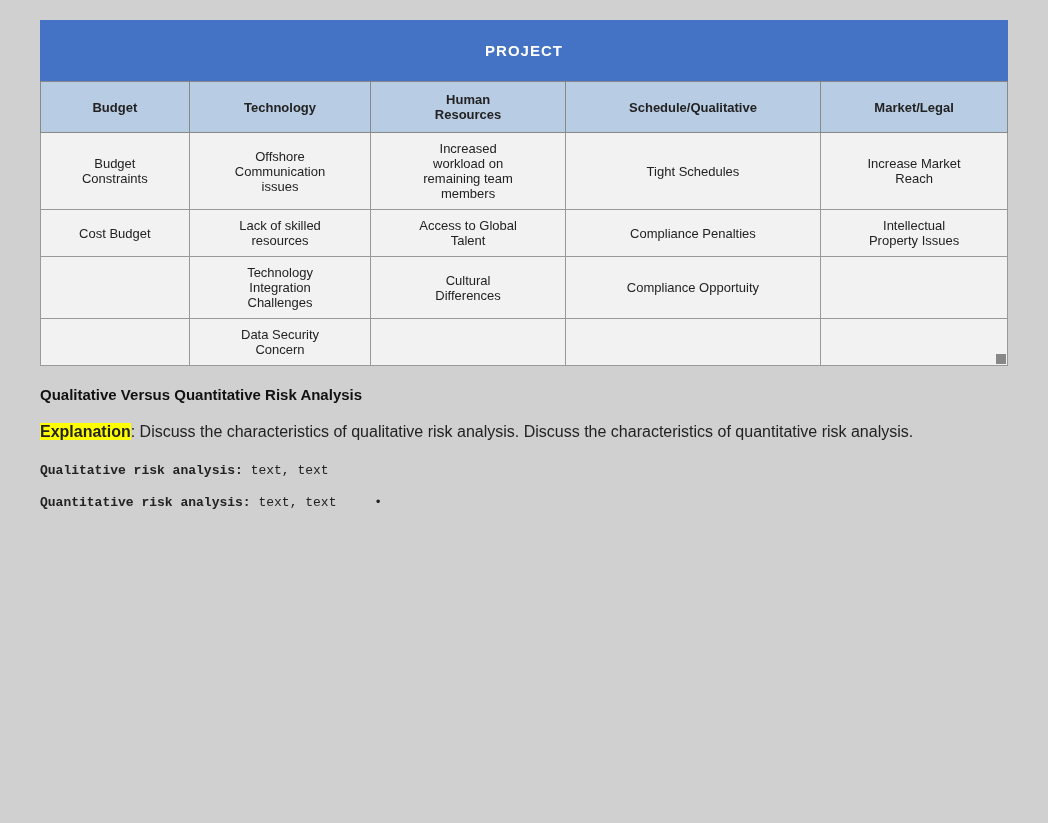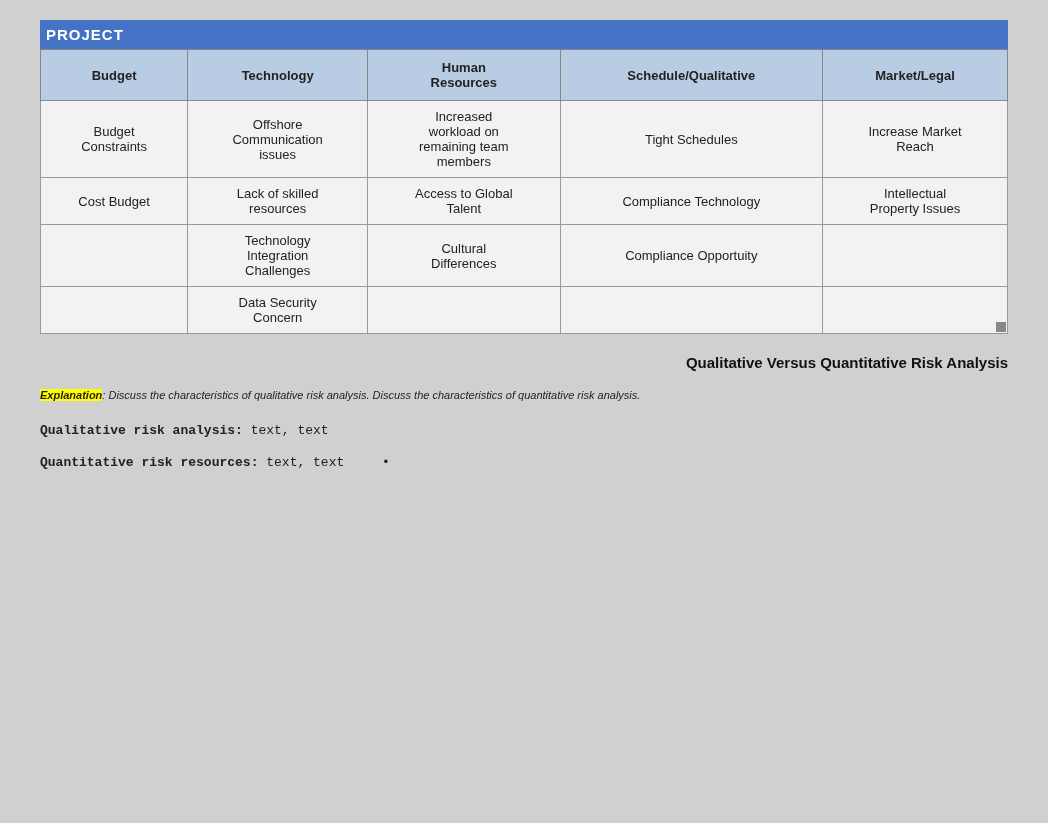--- a/index.html
+++ b/index.html
@@ -14,23 +14,24 @@
       color: #222;
     }
 
     .page-content {
       background: #d0d0d0;
     }
 
     .project-header {
       background-color: #4472c4;
       color: white;
+      text-align: center;
       font-weight: bold;
       font-size: 15px;
-      padding: 6px;
+      padding: 22px;
       letter-spacing: 1px;
     }
 
     table {
       width: 100%;
       border-collapse: collapse;
       background: #c4b5fd;
     }
 
     th {
@@ -63,32 +64,31 @@
     }
 
     .table-outer {
       position: relative;
       display: inline-block;
       width: 100%;
     }
 
     
     .section-title {
-      text-align: right;
+      text-align: left;
       font-weight: bold;
       font-size: 15px;
       margin-bottom: 16px;
       color: #111;
     }
 
     .explanation-block {
-      font-size: 11px;
+      font-size: 16px;
       margin-bottom: 16px;
       line-height: 1.6;
-      font-style: italic;
     }
 
     .explanation-label {
       background-color: #ffff00;
       font-weight: bold;
     }
 
     .qualitative-line {
       font-size: 13px;
       margin-bottom: 12px;
@@ -133,21 +133,21 @@
           <td>Offshore<br>Communication<br>issues</td>
           <td>Increased<br>workload on<br>remaining team<br>members</td>
           <td>Tight Schedules</td>
           <td>Increase Market<br>Reach</td>
         </tr>
 
         <tr>
           <td>Cost Budget</td>
           <td>Lack of skilled<br>resources</td>
           <td>Access to Global<br>Talent</td>
-          <td>Compliance Technology</td>
+          <td>Compliance Penalties</td>
           <td>Intellectual<br>Property Issues</td>
         </tr>
 
         <tr>
           <td></td>
           <td>Technology<br>Integration<br>Challenges</td>
           <td>Cultural<br>Differences</td>
           <td>Compliance Opportuity</td>
           <td></td>
         </tr>
@@ -171,18 +171,18 @@
 
     <div class="explanation-block">
       <span class="explanation-label">Explanation</span><span>: Discuss the characteristics of qualitative risk analysis. Discuss the characteristics of quantitative risk analysis.</span>
     </div>
 
     <div class="qualitative-line">
       <span class="bold-label">Qualitative risk analysis:</span><span> text,  text</span>
     </div>
 
     <div class="qualitative-line">
-      <span class="bold-label">Quantitative risk resources:</span><span> text,  text</span>
+      <span class="bold-label">Quantitative risk analysis:</span><span> text,  text</span>
       <span style="margin-left: 30px;">•</span>
     </div>
   </div>
 
 </div>
 
 </body></html>

